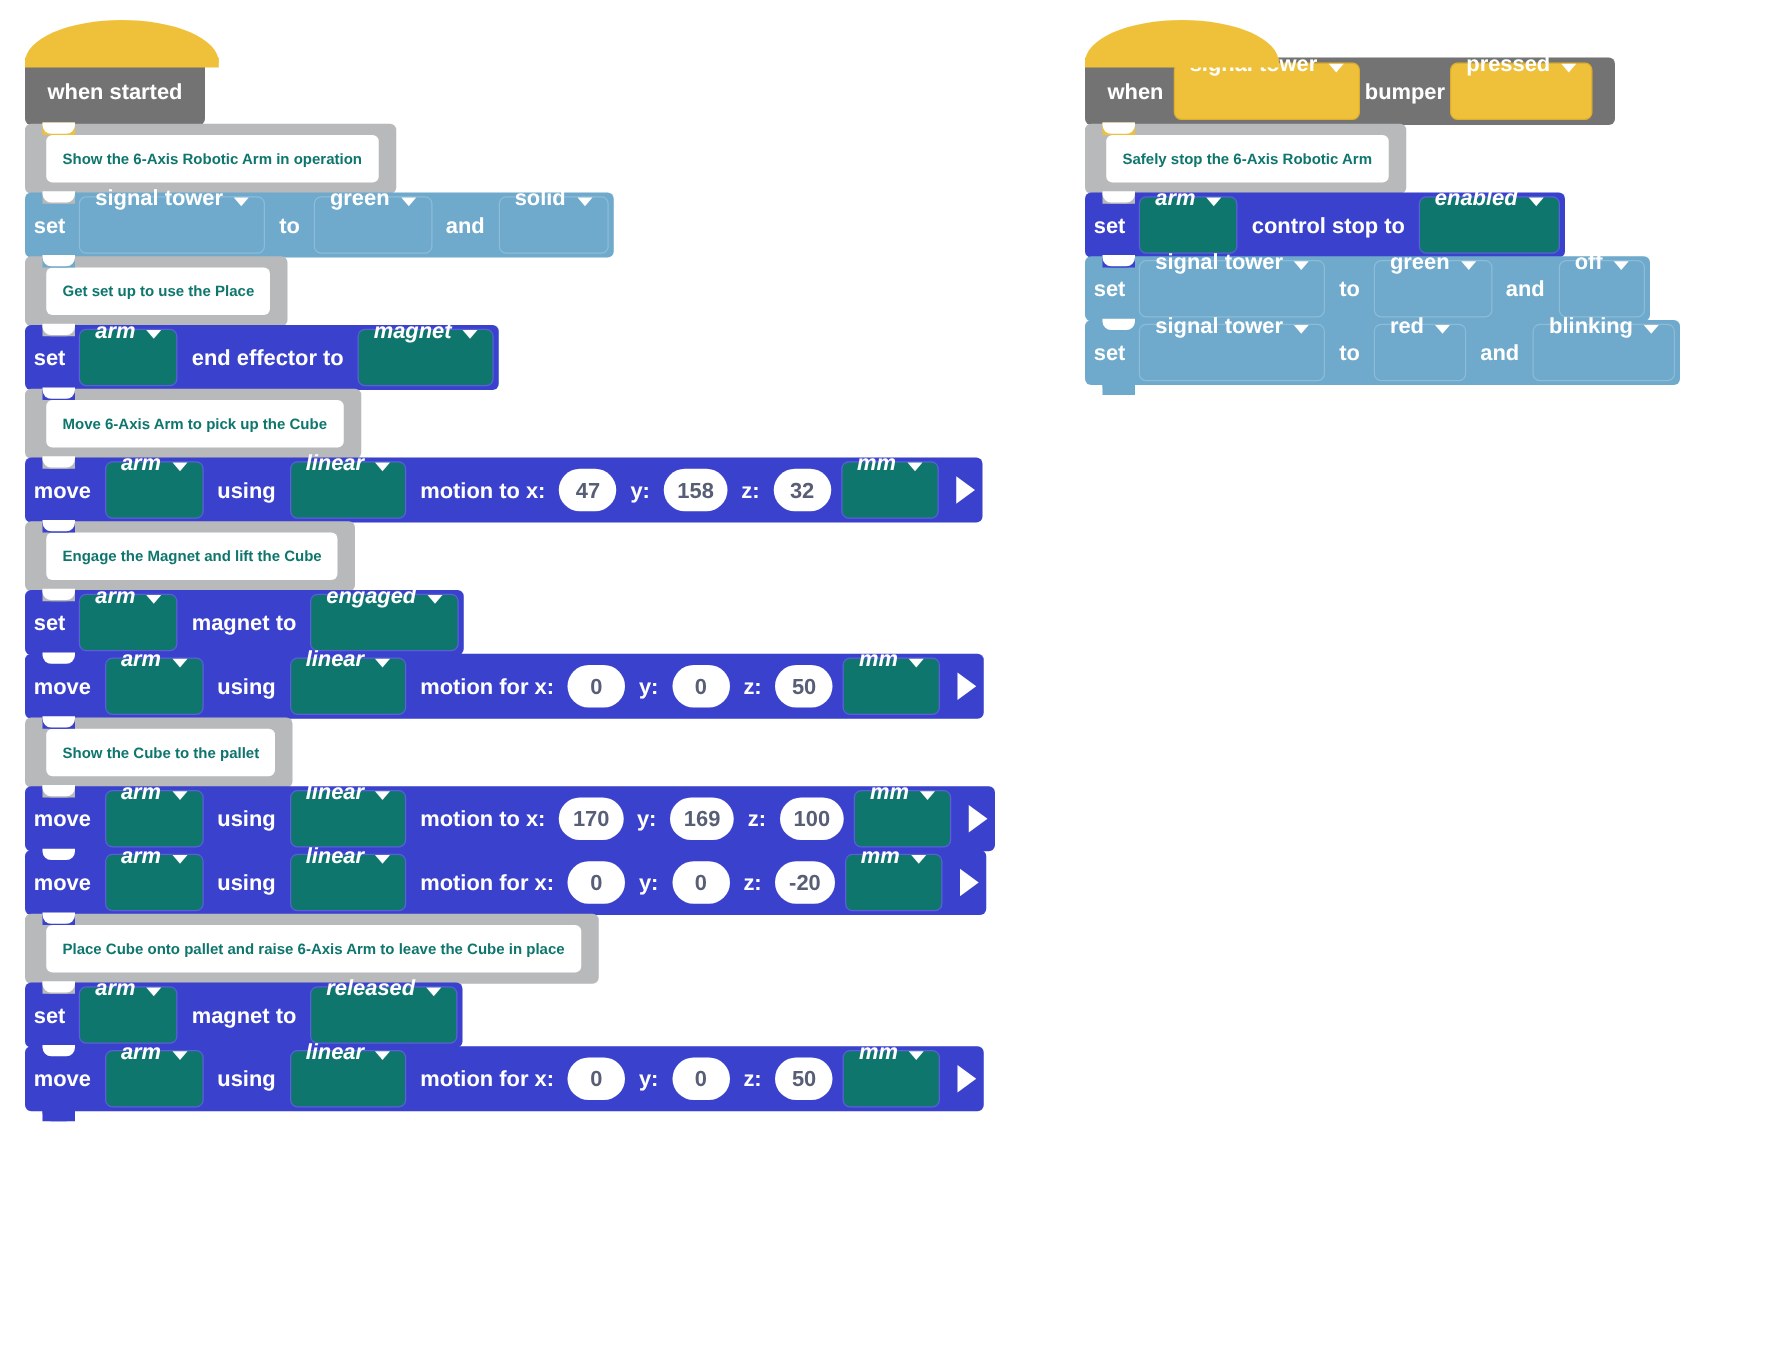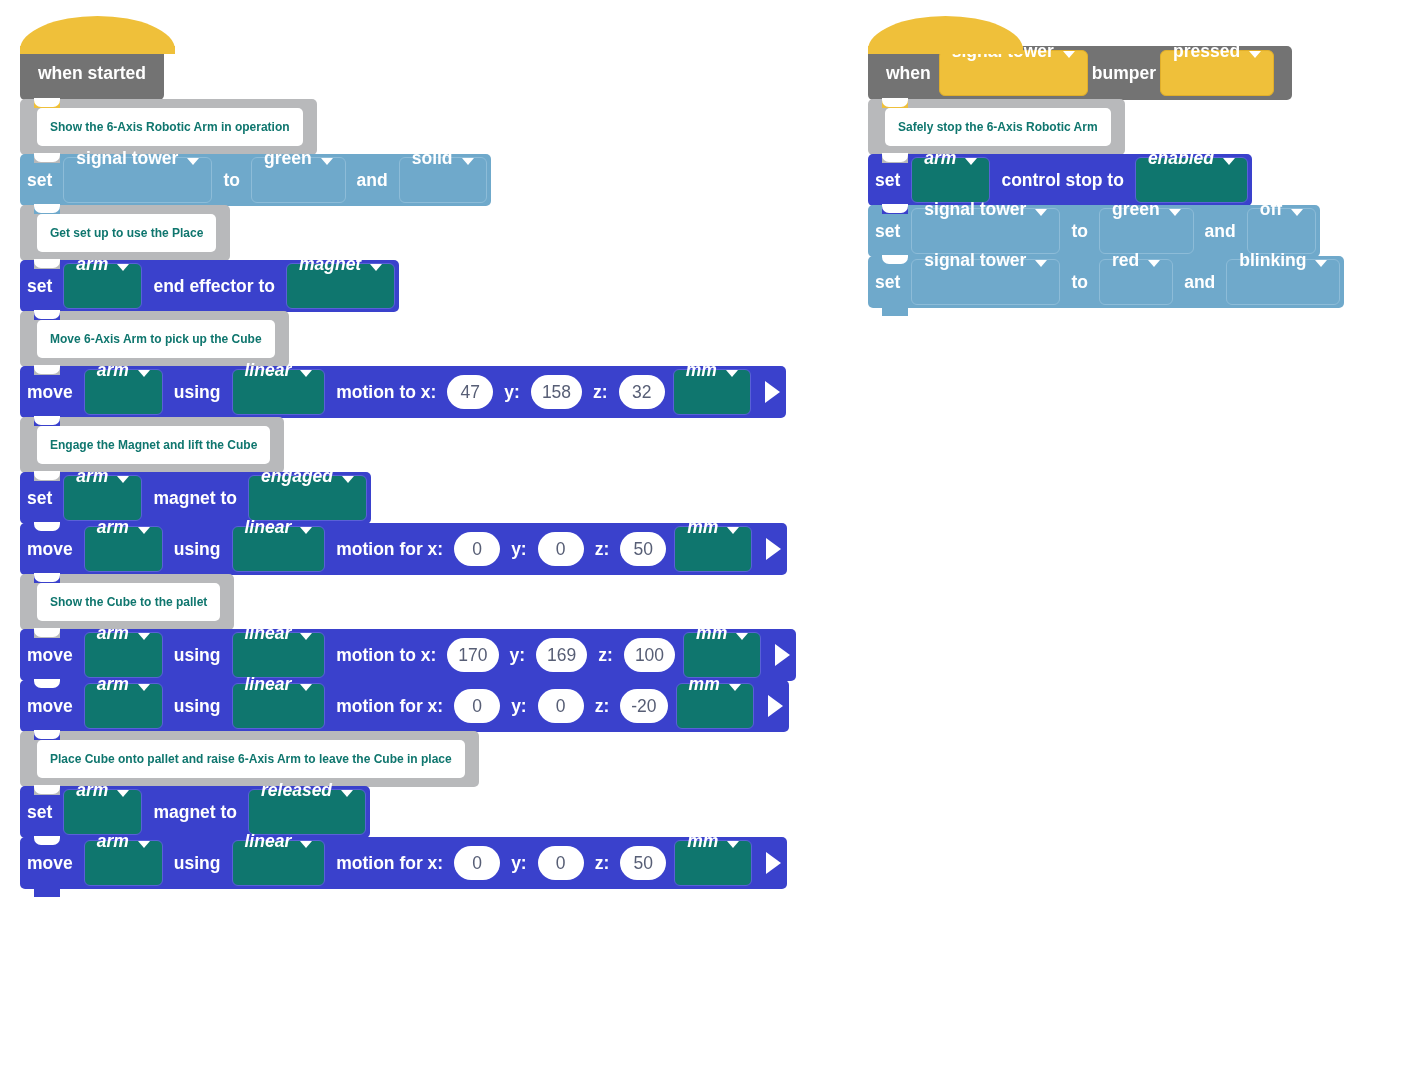--- a/index.html
+++ b/index.html
@@ -76,21 +76,21 @@
     display: inline-flex;
     align-items: center;
     justify-content: center;
     min-width: 46px;
     height: 34px;
     padding: 0 11px;
     margin: 0 4px;
     border-radius: 17px;
     background: #ffffff;
     color: #575e75;
-    font-weight: normal;
+    font-weight: bold;
     font-size: 17.5px;
   }
 
   
   .expand {
     display: inline-block;
     margin: 0 6px 0 10px;
     width: 0; height: 0;
     border-top: 11px solid transparent;
     border-bottom: 11px solid transparent;

